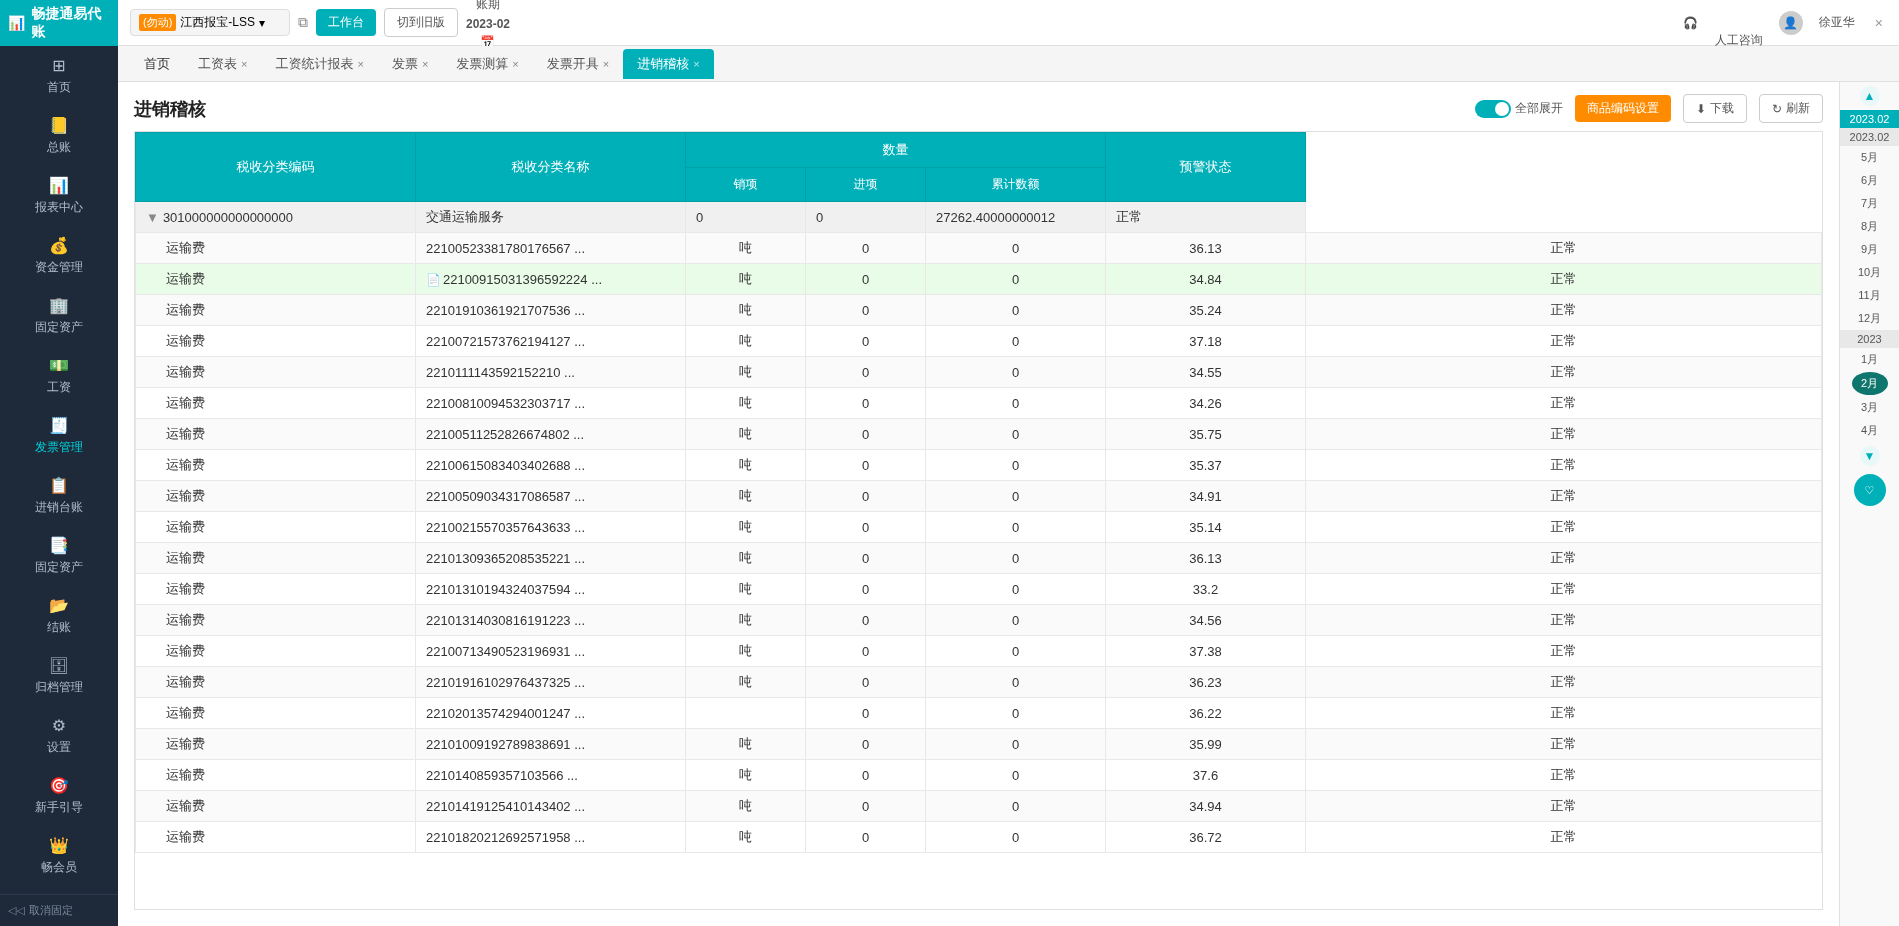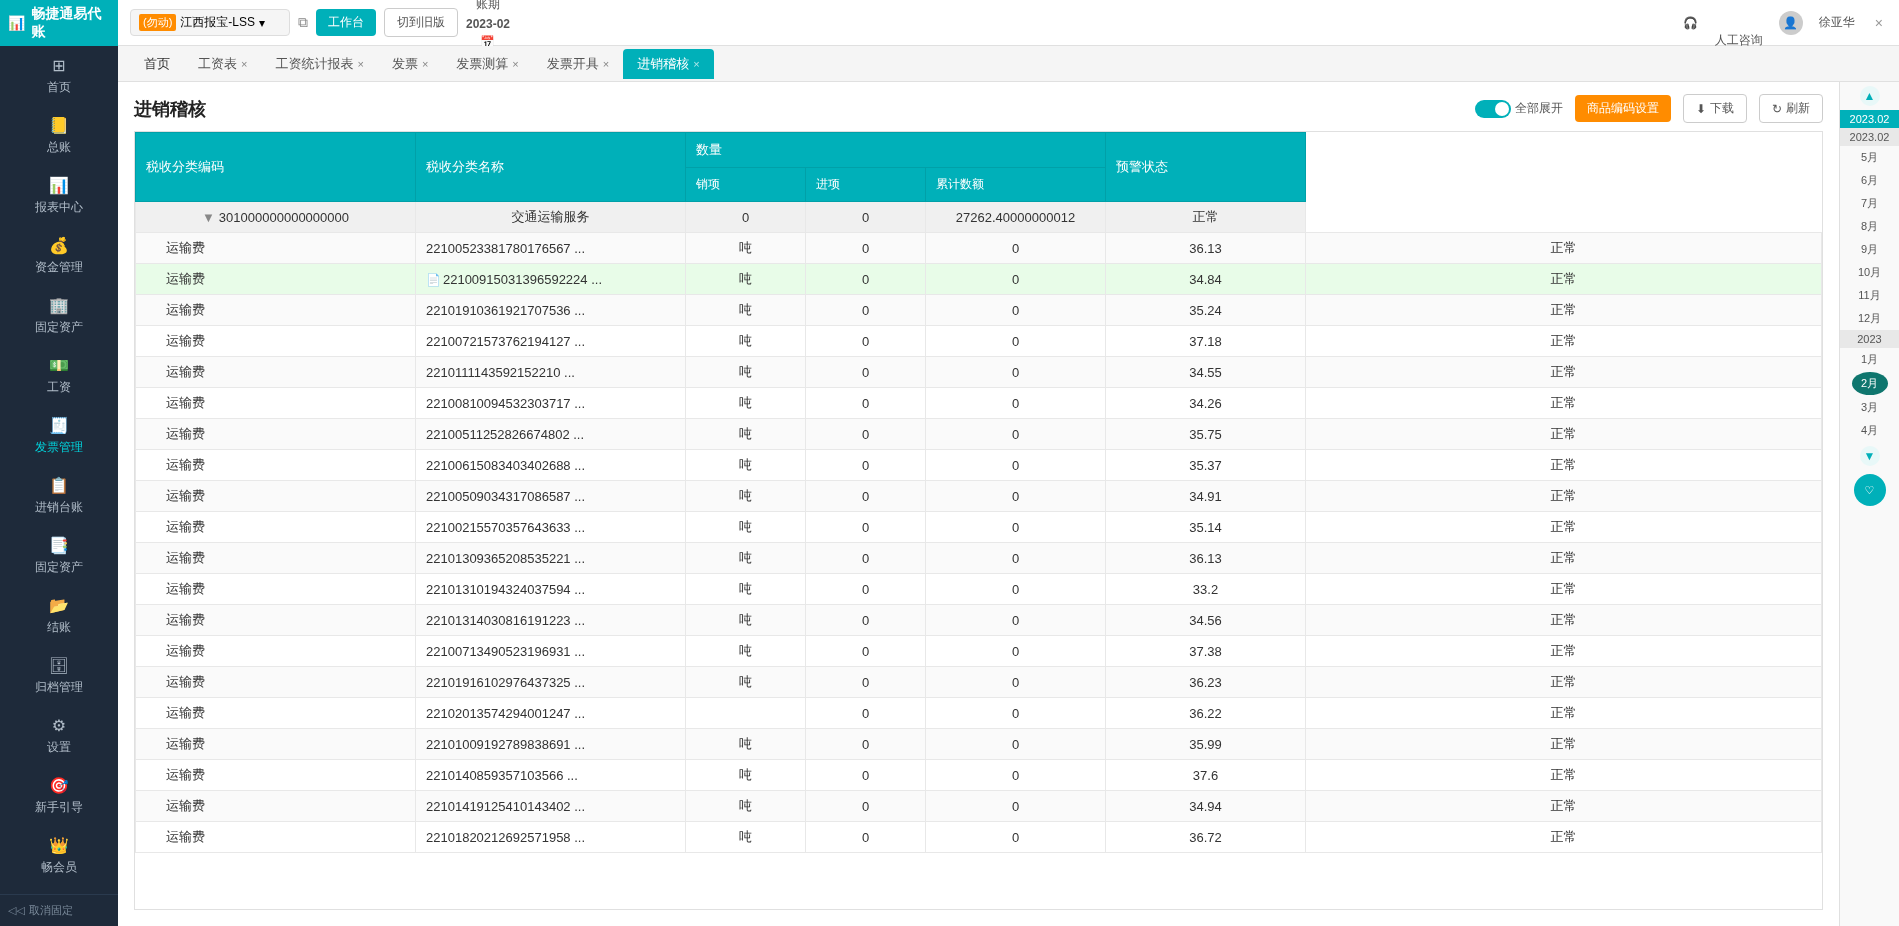--- a/index.html
+++ b/index.html
@@ -251,39 +251,39 @@
     }
     table {
       width: 100%;
       border-collapse: collapse;
       font-size: 13px;
     }
     thead tr th {
       background: #00b0b9;
       color: white;
       padding: 8px 10px;
-      text-align: left;
+      text-align: center;
       border: 1px solid #00a0a8;
       white-space: nowrap;
       font-weight: normal;
     }
     thead tr.sub-header th {
       background: #00b0b9;
       font-size: 12px;
     }
     tbody tr td {
       padding: 6px 10px;
       border: 1px solid #e8e8e8;
       color: #333;
       text-align: center;
       white-space: nowrap;
     }
     tbody tr:nth-child(even) { background: #fafafa; }
     tbody tr.highlighted { background: #e8fce8; }
-    tbody tr.parent-row td { background: #f0f0f0; text-align: center; font-weight: normal; }
+    tbody tr.parent-row td { background: #f0f0f0; text-align: left; font-weight: normal; }
     .col-code { text-align: left; }
     .col-name { text-align: left; }
     .status-normal { color: #333; }
 
     
     .calendar-panel {
       width: 60px;
       background: #f9f9f9;
       border-left: 1px solid #e0e0e0;
       display: flex;

